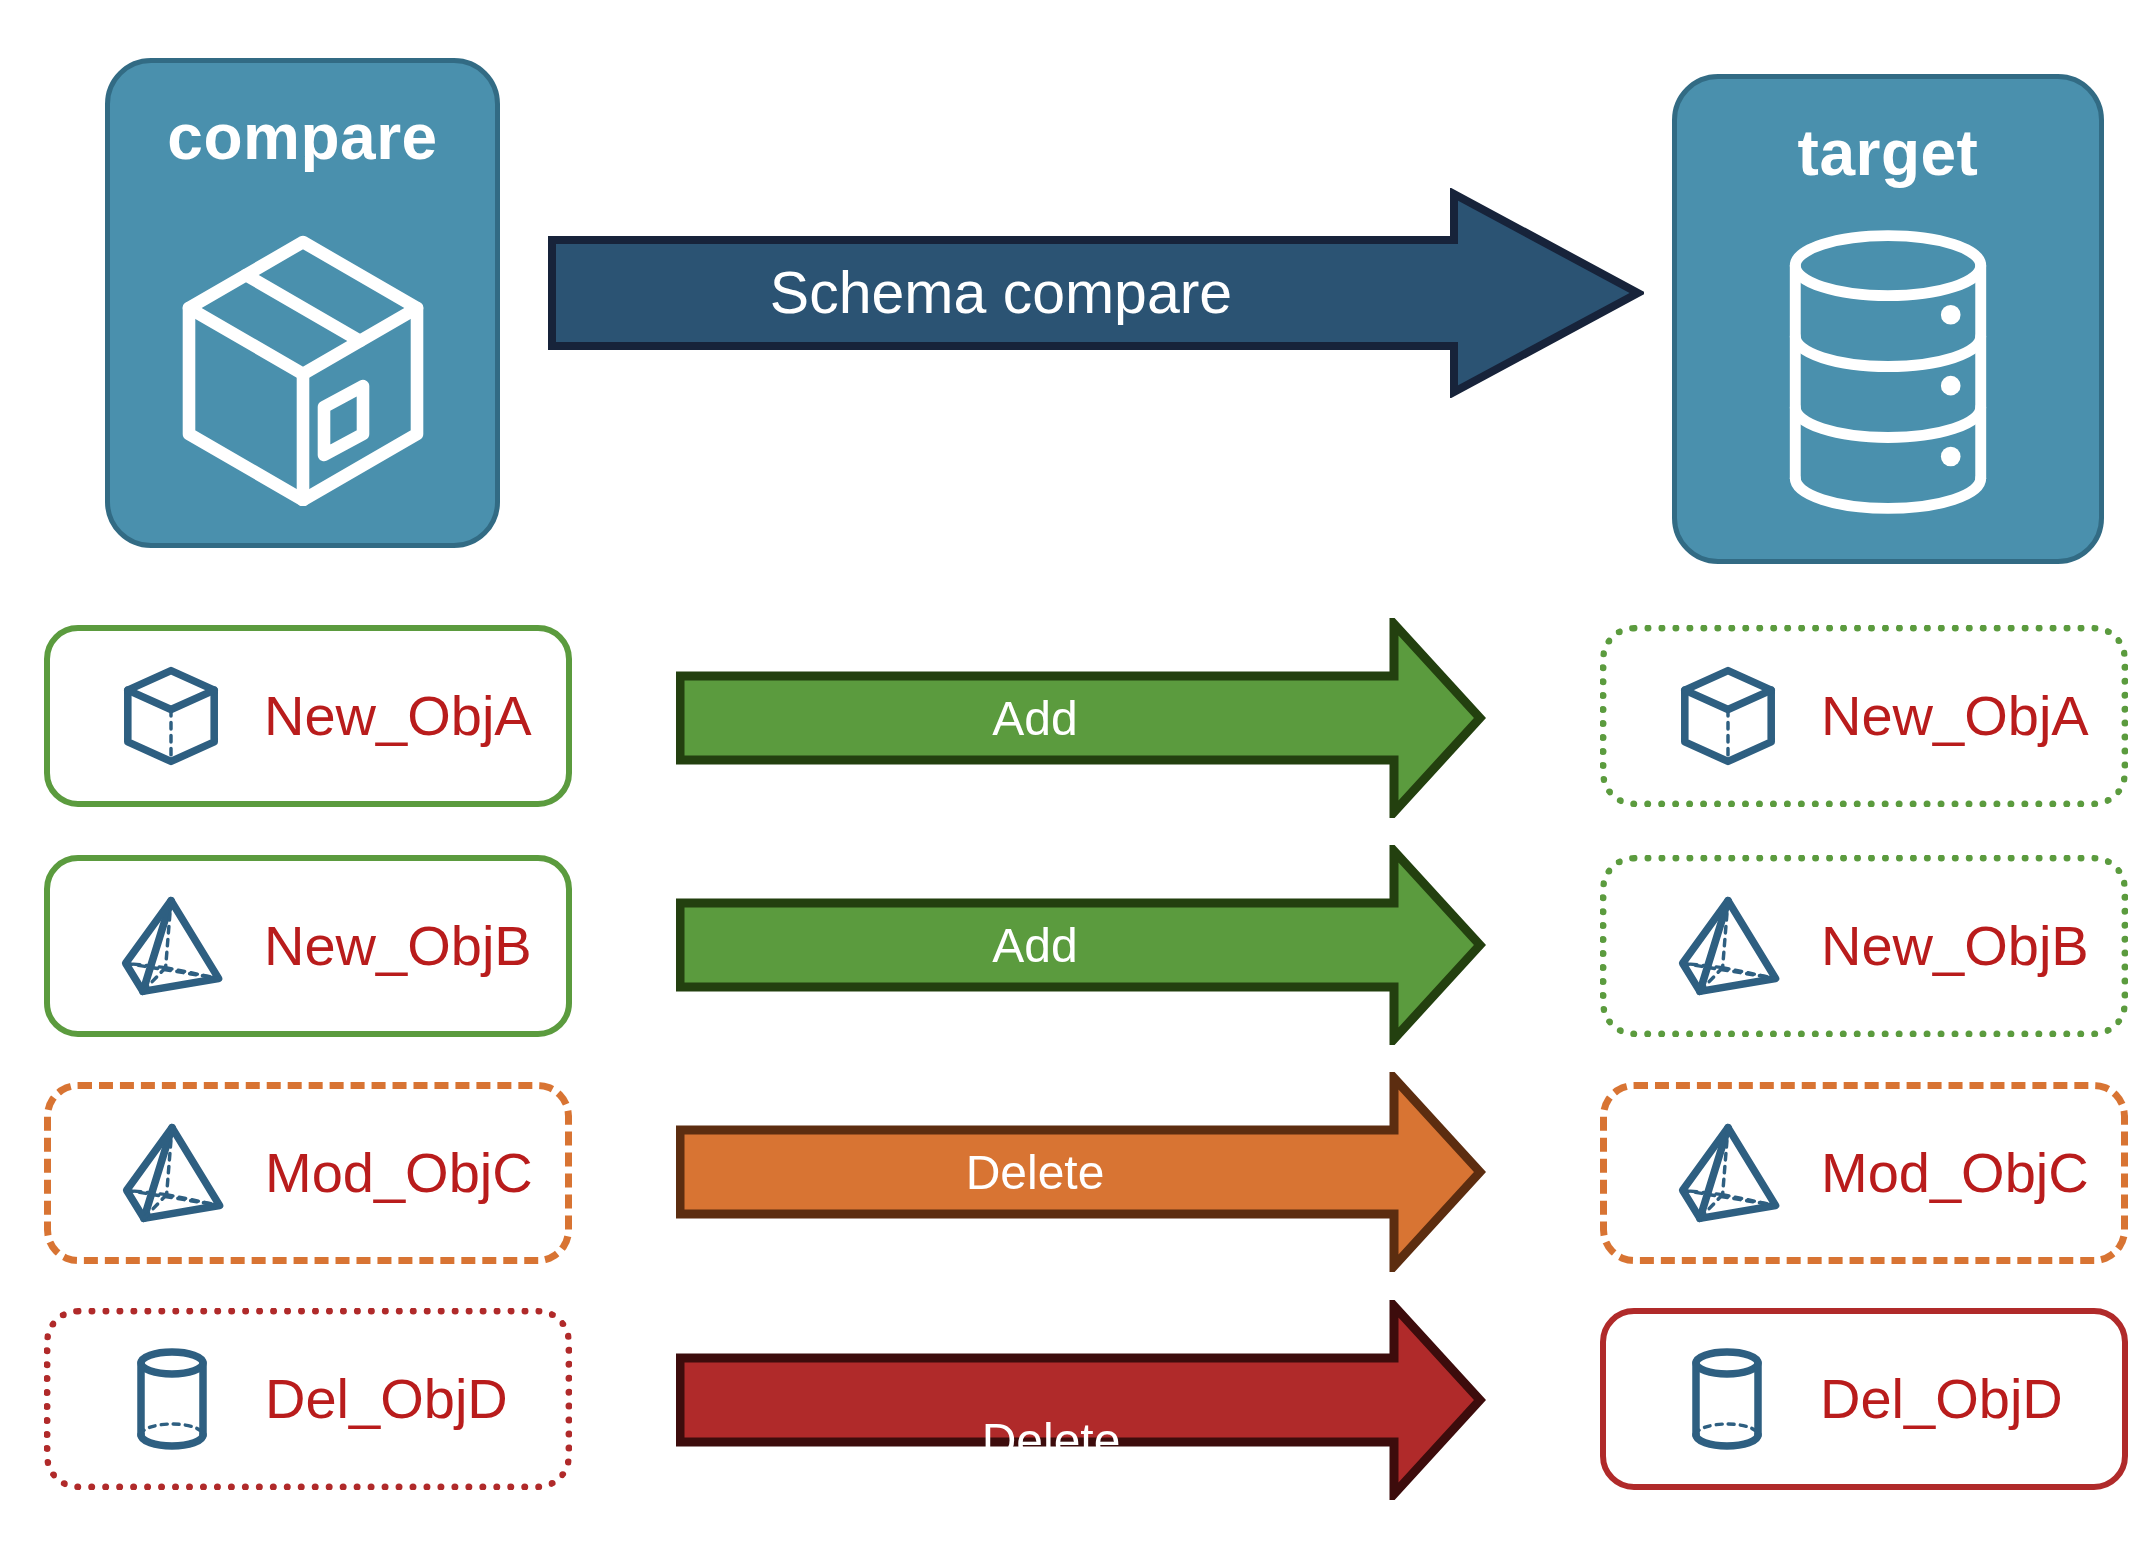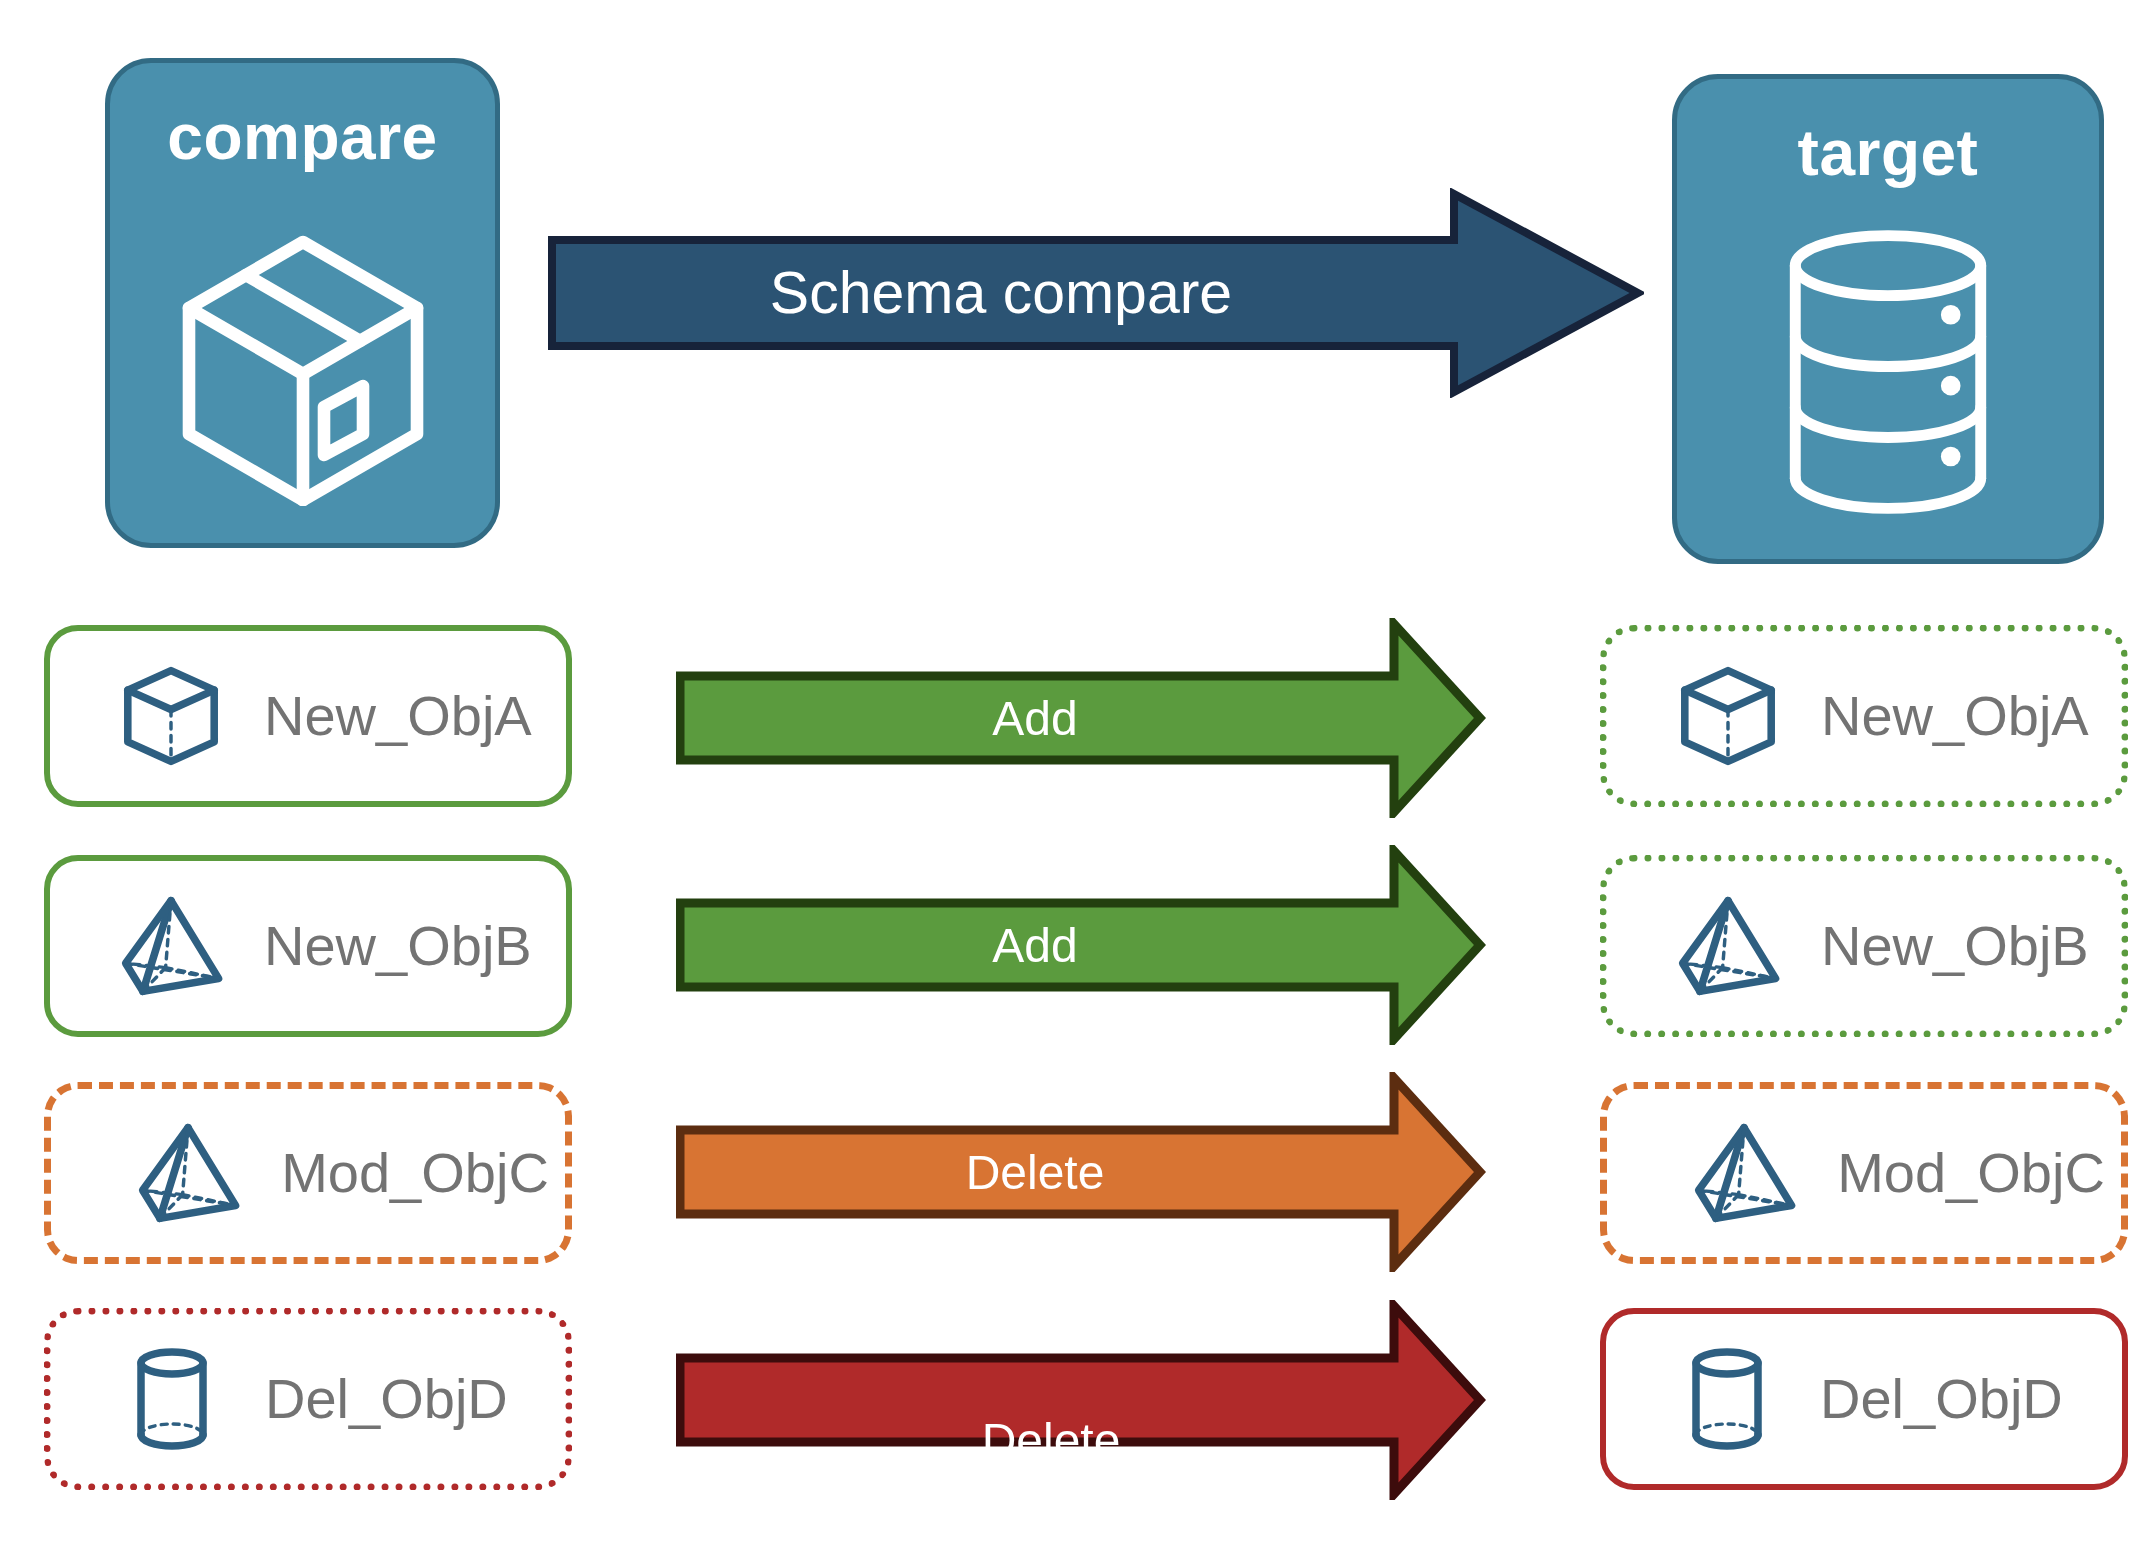--- a/index.html
+++ b/index.html
@@ -40,27 +40,27 @@
   .chip{
     position:absolute;
     box-sizing:border-box;
     background:#ffffff;
     border-radius:34px;
     display:flex;align-items:center;
     padding-left:62px;
   }
   .chip .icon{width:118px;height:118px;flex:0 0 118px;display:flex;align-items:center;justify-content:center;}
   .chip .chip-label{
-    font-size:56px;color:#737373;margin-left:34px;white-space:nowrap;
+    font-size:56px;color:#b91c1c;margin-left:34px;white-space:nowrap;
     user-select:none;line-height:1;
   }
 
   .b-solid-green  {border:6px solid #5b9b3e;}
   .b-dot-green    {border:7px dotted #5b9b3e;}
-  .b-dash-orange  {border:7px dashed #d87433;justify-content:center;}
+  .b-dash-orange  {border:7px dashed #d87433;}
   .b-dot-red      {border:7px dotted #b02a2a;}
   .b-solid-red    {border:6px solid #b02a2a;}
 
   
   .act-arrow{position:absolute;}
   .act-label{
     position:absolute;left:0;right:0;
     color:#ffffff;font-size:48px;text-align:center;
     top:50%;transform:translateY(-50%);
     white-space:nowrap;pointer-events:none;user-select:none;

